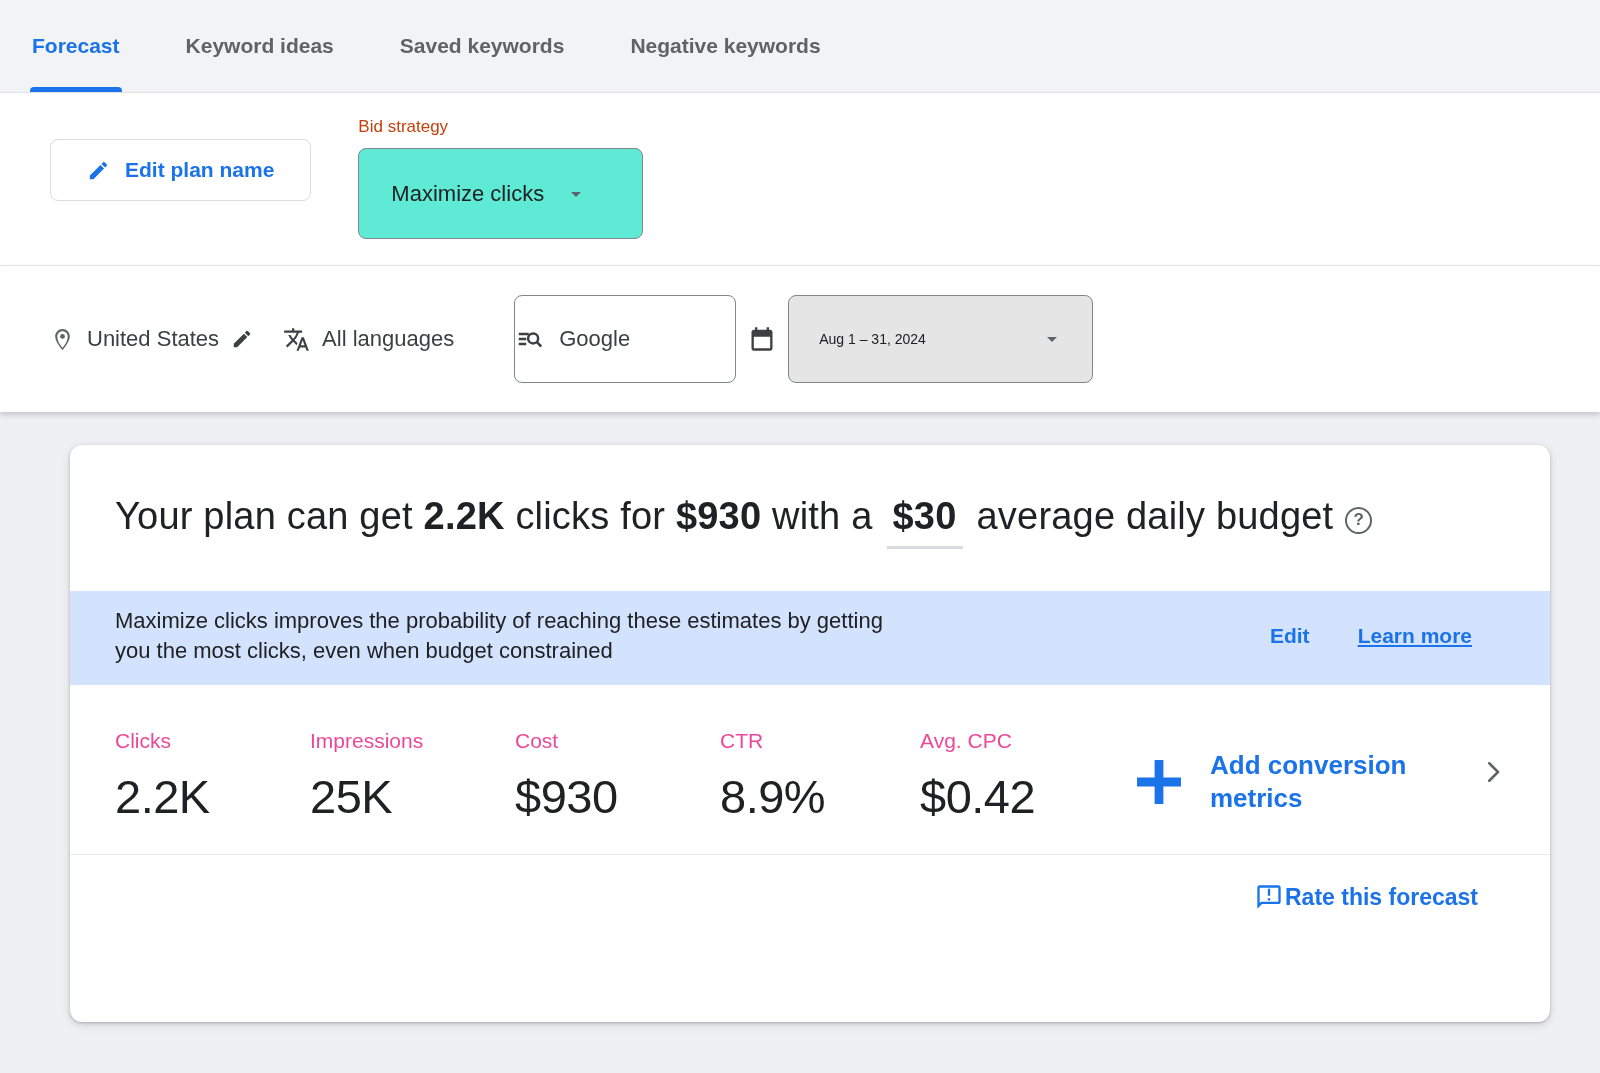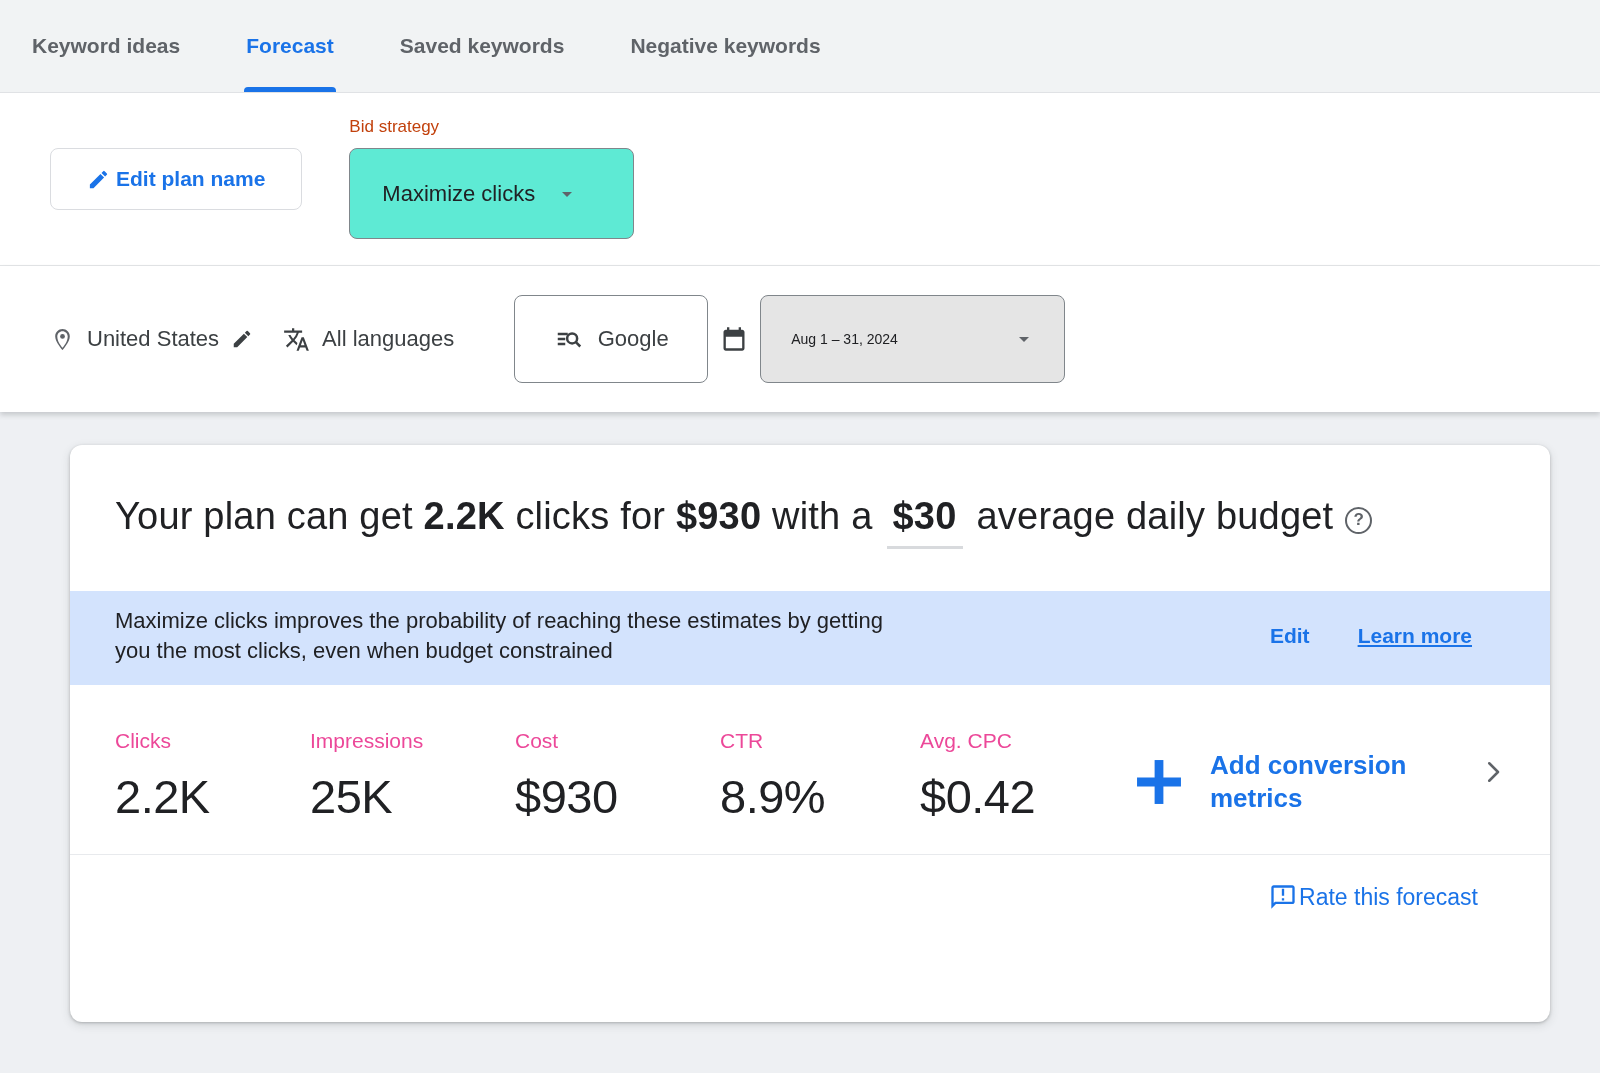--- a/index.html
+++ b/index.html
@@ -11,39 +11,39 @@
             display:flex; align-items:stretch; padding:0 0 0 30px; }
   .tab { display:flex; align-items:center; padding:0 2px; margin-right:62px;
          font-size:21px; font-weight:700; color:#5f6368; position:relative; cursor:pointer; }
   .tab.active { color:#1a73e8; }
   .tab.active::after { content:""; position:absolute; left:0; right:0; bottom:0;
          height:5px; background:#1a73e8; border-radius:4px 4px 0 0; }
 
   
   .planbar { background:#fff; padding:24px 50px 26px 50px; display:flex;
              align-items:flex-start; border-bottom:1px solid #e4e6e8; }
-  .edit-plan-btn { margin-top:31px; height:62px; display:inline-flex; align-items:center;
-             gap:6px; padding:16px 36px; background:#fff; border:1px solid #dadce0;
+  .edit-plan-btn { margin-top:22px; height:62px; display:inline-flex; align-items:center;
+             gap:15px; padding:16px 36px; background:#fff; border:1px solid #dadce0;
              border-radius:8px; color:#1a73e8; font-size:21px; font-weight:700; cursor:pointer; }
   .bid-group { margin-left:47px; }
   .field-label { font-size:17px; color:#c2410c; margin-bottom:11px; }
   .select-box { width:285px; height:91px; border:1px solid #80868b; border-radius:8px;
              background:#5eead4; display:flex; align-items:center; padding:0 24px 0 32px;
              font-size:22px; color:#202124; cursor:pointer; }
   .select-box .caret { margin-left:20px; }
 
   
   .filterbar { background:#fff; height:146px; display:flex; align-items:center;
              padding:0 50px; position:relative; box-shadow:0 3px 5px rgba(60,64,67,.22);
              z-index:2; }
   .filter-item { display:flex; align-items:center; gap:12px; font-size:22px; color:#3c4043; }
   .filter-item.clickable { cursor:pointer; }
   .lang-item { margin-left:30px; }
-  .network-box { margin-left:60px; width:194px; height:88px; border:1px solid #80868b;
-             border-radius:8px; display:flex; align-items:center; justify-content:center;
+  .network-box { margin-left:60px; width:222px; height:88px; border:1px solid #80868b;
+             border-radius:8px; display:flex; align-items:center; 
              gap:14px; font-size:22px; color:#3c4043; cursor:pointer; background:#fff; }
   .cal-wrap { margin:0 12px 0 12px; display:flex; align-items:center; }
   .date-box { width:305px; height:88px; border:1px solid #80868b; border-radius:8px;
              display:flex; align-items:center; justify-content:space-between;
              padding:0 28px 0 30px; font-size:14px; color:#202124; cursor:pointer; background:#e5e5e5; }
 
   
   .content { background:#eef0f3; padding:33px 50px 0 50px; height:662px; }
   .card { background:#fff; border-radius:12px; height:577px;
           box-shadow:0 1px 3px rgba(60,64,67,.3), 0 3px 10px rgba(60,64,67,.15);
@@ -72,30 +72,30 @@
   .m-ctr{ width:200px;} .m-cpc{ width:208px;}
   .metric-label { font-size:21px; color:#ec4899; margin-bottom:16px; }
   .metric-value { font-size:47px; color:#202124; letter-spacing:-.5px; }
   .add-conv { display:flex; align-items:center; gap:20px; margin-top:20px; cursor:pointer; }
   .add-conv-text { color:#1a73e8; font-size:26px; font-weight:700; line-height:33px; width:235px; }
   .metrics-chevron { margin-left:auto; margin-top:28px; cursor:pointer; }
 
   .card-divider { border-top:1px solid #e8eaed; margin-top:30px; }
   .card-footer { display:flex; justify-content:flex-end; padding:28px 72px 0 45px; }
   .rate-link { display:flex; align-items:center; gap:2px; color:#1a73e8;
-               font-size:23px; font-weight:400; cursor:pointer; }
+               font-size:23px; font-weight:700; cursor:pointer; }
 
   svg { display:block; }
 </style>
 </head>
 <body>
 
 <nav class="tabbar">
+  <div class="tab active">Forecast</div>
   <div class="tab">Keyword ideas</div>
-  <div class="tab active">Forecast</div>
   <div class="tab">Saved keywords</div>
   <div class="tab">Negative keywords</div>
 </nav>
 
 <section class="planbar">
   <button class="edit-plan-btn">
     <span>
       <svg width="23" height="23" viewBox="0 0 24 24" fill="#1a73e8">
         <path d="M3 17.25V21h3.75L17.81 9.94l-3.75-3.75L3 17.25zM20.71 7.04a1 1 0 0 0 0-1.41l-2.34-2.34a1 1 0 0 0-1.41 0l-1.83 1.83 3.75 3.75 1.83-1.83z"></path>
       </svg>

